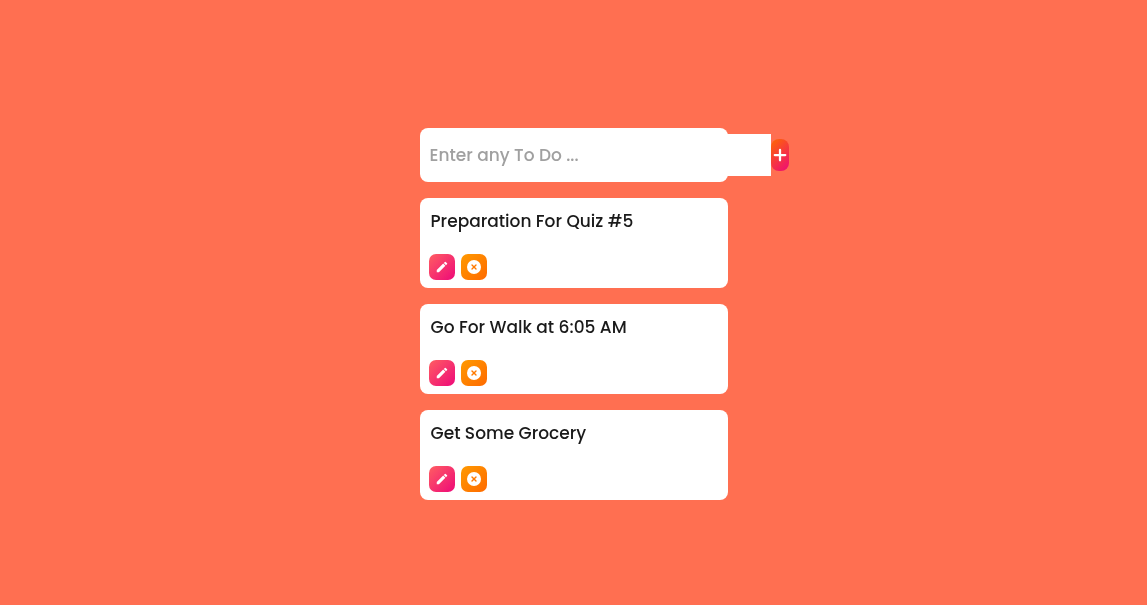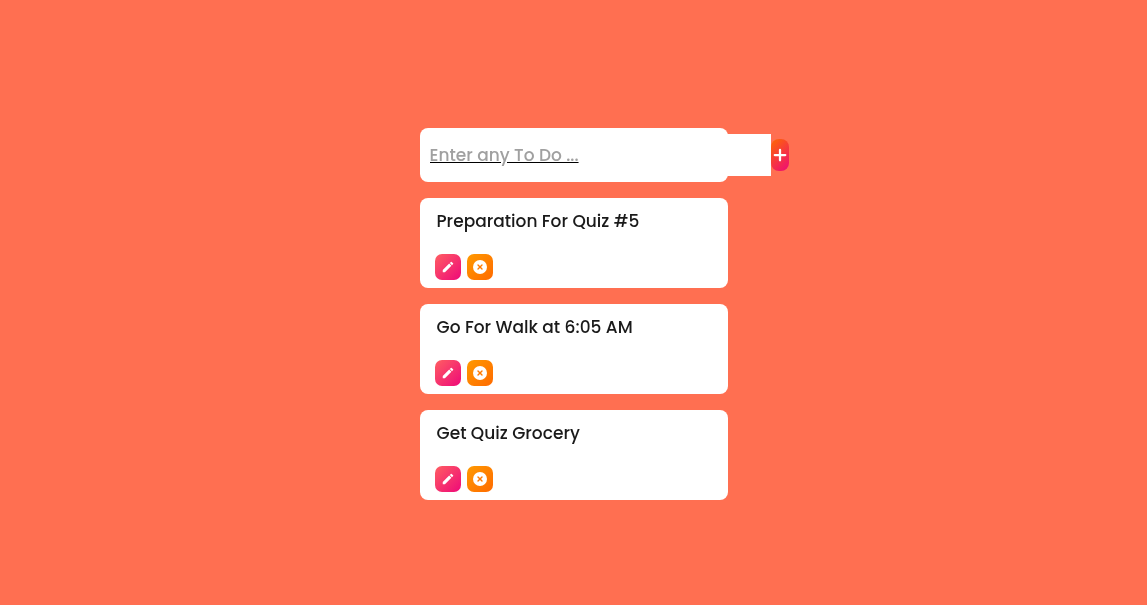--- a/index.html
+++ b/index.html
@@ -18,21 +18,20 @@
       padding-top: 128px;
     }
     .input-row {
       width: 308px;
       background: #ffffff;
       border-radius: 8px;
       display: flex;
       align-items: center;
       padding: 6px;
       margin-bottom: 16px;
-      text-decoration: underline;
     }
     .todo-input {
       flex: 1;
       border: none;
       outline: none;
       font-size: 17px;
       font-weight: 500;
       padding: 8px 4px;
       color: #333;
       font-family: inherit;
@@ -52,21 +51,21 @@
       cursor: pointer;
     }
     .add-button svg {
       width: 18px;
       height: 18px;
     }
     .todo-card {
       width: 308px;
       background: #ffffff;
       border-radius: 8px;
-      padding: 10px 8px 8px 15px;
+      padding: 10px 8px 8px 9px;
       margin-bottom: 16px;
     }
     .todo-text {
       font-size: 17px;
       font-weight: 500;
       color: #1a1a1a;
       margin-bottom: 20px;
       padding-left: 2px;
     }
     .todo-actions {
@@ -151,21 +150,21 @@
           <span class="circle">
             <svg viewBox="0 0 24 24" fill="none" stroke="#ff7a00" stroke-width="4" stroke-linecap="round">
               <line x1="6" y1="6" x2="18" y2="18"></line>
               <line x1="18" y1="6" x2="6" y2="18"></line>
             </svg>
           </span>
         </button>
       </div>
     </div>
     <div class="todo-card">
-      <div class="todo-text">Get Quiz Grocery</div>
+      <div class="todo-text">Get Some Grocery</div>
       <div class="todo-actions">
         <button class="icon-button edit-button">
           <svg viewBox="0 0 24 24" fill="#ffffff">
             <path d="M3 17.25V21h3.75L17.81 9.94l-3.75-3.75L3 17.25zM20.71 7.04a1 1 0 0 0 0-1.41l-2.34-2.34a1 1 0 0 0-1.41 0l-1.83 1.83 3.75 3.75 1.83-1.83z"></path>
           </svg>
         </button>
         <button class="icon-button delete-button">
           <span class="circle">
             <svg viewBox="0 0 24 24" fill="none" stroke="#ff7a00" stroke-width="4" stroke-linecap="round">
               <line x1="6" y1="6" x2="18" y2="18"></line>

